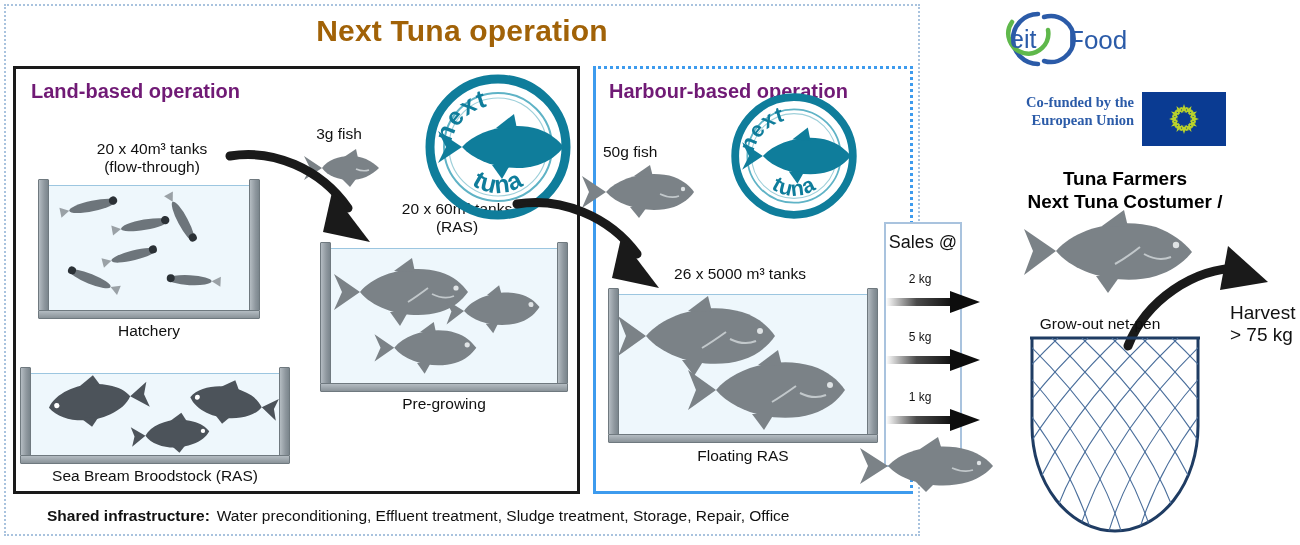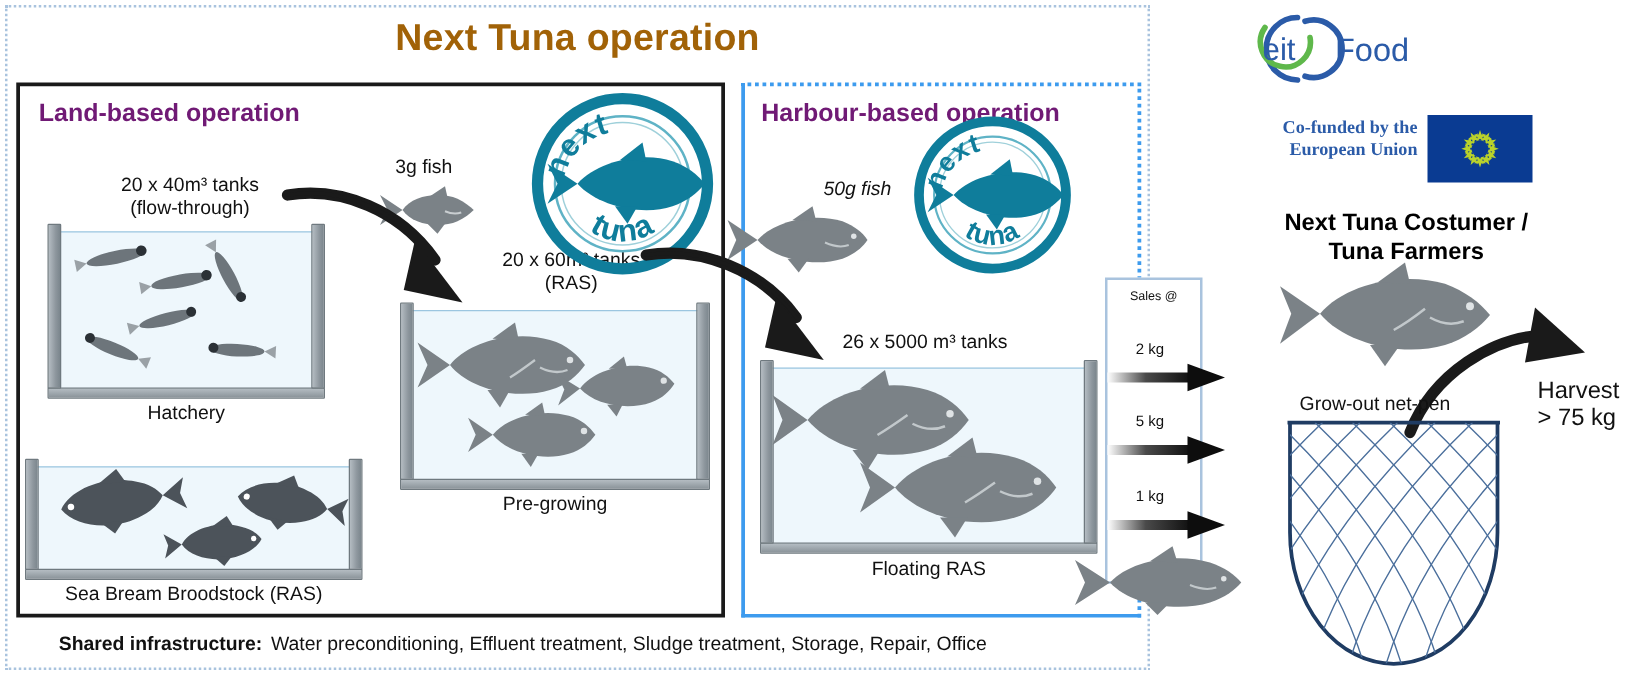--- a/index.html
+++ b/index.html
@@ -51,32 +51,32 @@
   .tank .post.r{right:0;}
   .tank .base{
     position:absolute;left:0;right:0;bottom:0;height:9px;
     background:linear-gradient(180deg,#b4bcc2,#8a9399);
     border:1px solid #6f797f;box-sizing:border-box;border-radius:1px;
   }
   .tank-caption{position:absolute;font-size:15.5px;text-align:center;color:#111;}
 
   
   .note{position:absolute;font-size:15.5px;line-height:1.13;text-align:center;color:#111;}
-  .note.l{text-align:right;font-style:italic;}
+  .note.l{text-align:left;}
 
   
   .stamp{position:absolute;}
 
   
   #sales-box{
     position:absolute;left:884px;top:222px;width:78px;height:245px;
     border:2px solid #a9c3de;background:#fff;box-sizing:border-box;
   }
   #sales-box .sales-hdr{
-    position:absolute;left:0;right:0;top:8px;text-align:center;font-size:10px;
+    position:absolute;left:0;right:0;top:8px;text-align:center;font-size:18px;
   }
   .sales-row{position:absolute;left:0;width:100%;height:46px;}
   .sales-row .w{
     position:absolute;left:0;right:6px;top:0;text-align:center;font-size:12px;
   }
 
   
   #customer-title{
     position:absolute;left:975px;top:168px;width:300px;text-align:center;
     font-size:19px;font-weight:bold;line-height:1.2;color:#000;
@@ -432,22 +432,22 @@
         <use href="#stars" transform="rotate(240 42 27)"></use>
         <use href="#stars" transform="rotate(270 42 27)"></use>
         <use href="#stars" transform="rotate(300 42 27)"></use>
         <use href="#stars" transform="rotate(330 42 27)"></use>
       </g>
     </svg>
   </div>
 </div>
 
 <div id="customer-title">
+  <div>Tuna Farmers</div>
   <div>Next Tuna Costumer /</div>
-  <div>Tuna Farmers</div>
 </div>
 
 <svg style="position:absolute;left:1020px;top:215px;" width="180" height="78" viewBox="0 0 180 78">
   <g fill="#7b8287">
     <path d="M36 36 C56 12 102 2 136 12 C152 18 164 27 172 37 C164 47 152 56 136 61 C102 71 56 60 36 36 Z"></path>
     <path d="M36 36 L4 14 L13 36 L4 60 Z"></path>
     <path d="M82 11 L104 -5 L108 12 Z"></path>
     <path d="M76 61 L88 78 L100 61 Z"></path>
     <circle cx="156" cy="30" r="3.2" fill="#dfe3e5"></circle>
     <path d="M124 39 q14 8 27 3" stroke="#c2c8cb" stroke-width="2" fill="none"></path>

